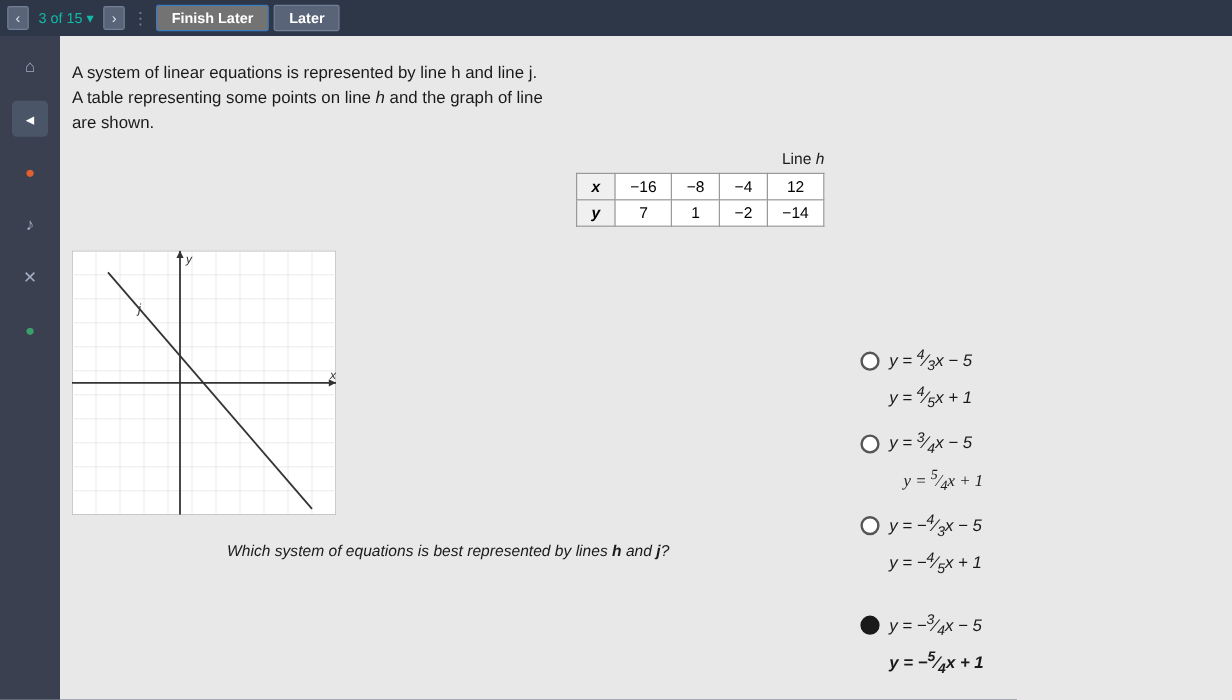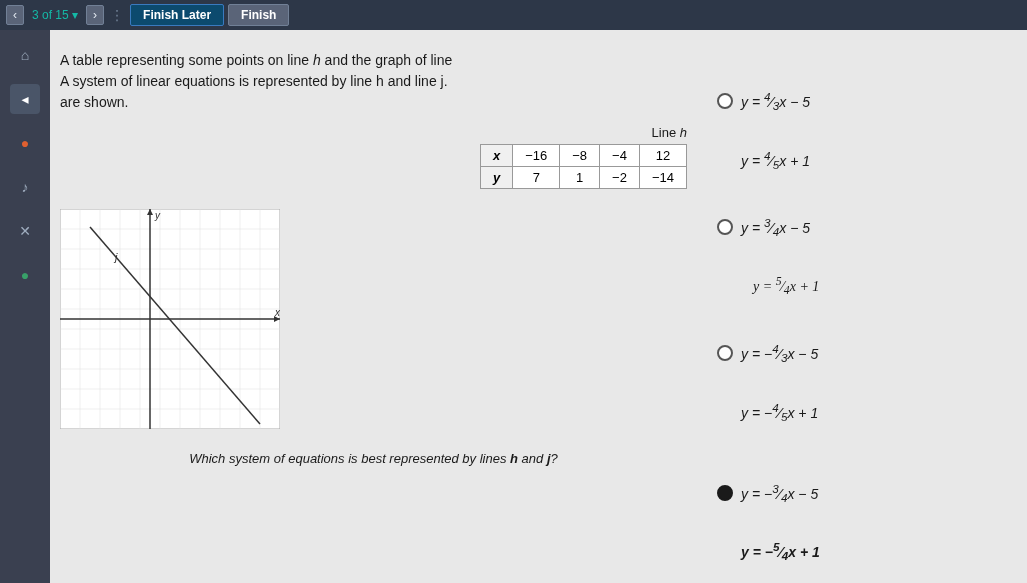--- a/index.html
+++ b/index.html
@@ -40,21 +40,21 @@
       color: #14b8a6;
       font-size: 12px;
       padding: 0 4px;
     }
     .toolbar-sep {
       color: #718096;
       font-size: 14px;
       padding: 0 2px;
     }
     .btn-finish {
-      background: #0c4a6e;
+      background: #737373;
       border: 1px solid #3a7abf;
       color: white;
       padding: 3px 12px;
       font-size: 12px;
       font-weight: bold;
       cursor: pointer;
       border-radius: 2px;
     }
     .btn-submit {
       background: #5a6478;
@@ -158,22 +158,22 @@
     .graph-canvas {
       width: 100%;
       height: 100%;
     }
 
     
     .content-right {
       width: 280px;
       display: flex;
       flex-direction: column;
-      justify-content: space-between;
-      gap: 0;
+      justify-content: flex-end;
+      gap: 10px;
       padding-top: 40px;
     }
 
     .answer-option {
       display: flex;
       align-items: center;
       gap: 8px;
       cursor: pointer;
     }
     .radio-circle {
@@ -208,41 +208,41 @@
   </style>
 </head>
 <body>
 
 <div class="toolbar">
   <button class="toolbar-btn nav">‹</button>
   <span class="toolbar-nav-label">3 of 15 ▾</span>
   <button class="toolbar-btn nav">›</button>
   <span class="toolbar-sep">⋮</span>
   <button class="btn-finish">Finish Later</button>
-  <button class="btn-submit">Finish</button>
+  <button class="btn-submit">Later</button>
 </div>
 
 <div class="left-sidebar">
   <div class="sidebar-icon">⌂</div>
   <div class="sidebar-icon active">◂</div>
   <div class="sidebar-icon" style="color:#e06030;">●</div>
   <div class="sidebar-icon">♪</div>
   <div class="sidebar-icon">✕</div>
   <div class="sidebar-icon" style="color:#38a169;">●</div>
 </div>
 
 <div class="main-area">
 
   <div class="content-left">
 
     <div class="problem-text">
+      <div>A system of linear equations is represented by line h and line j.</div>
       <div>
         A table representing some points on line <i>h</i> and the graph of line
       </div>
-      <div>A system of linear equations is represented by line h and line j.</div>
       <div>are shown.</div>
     </div>
 
     <div class="table-section">
       <div class="table-title">Line <i>h</i></div>
       <table class="data-table">
         <tbody>
             <tr>
           <td class="header-cell"><i>x</i></td>
           <td>−16</td>

